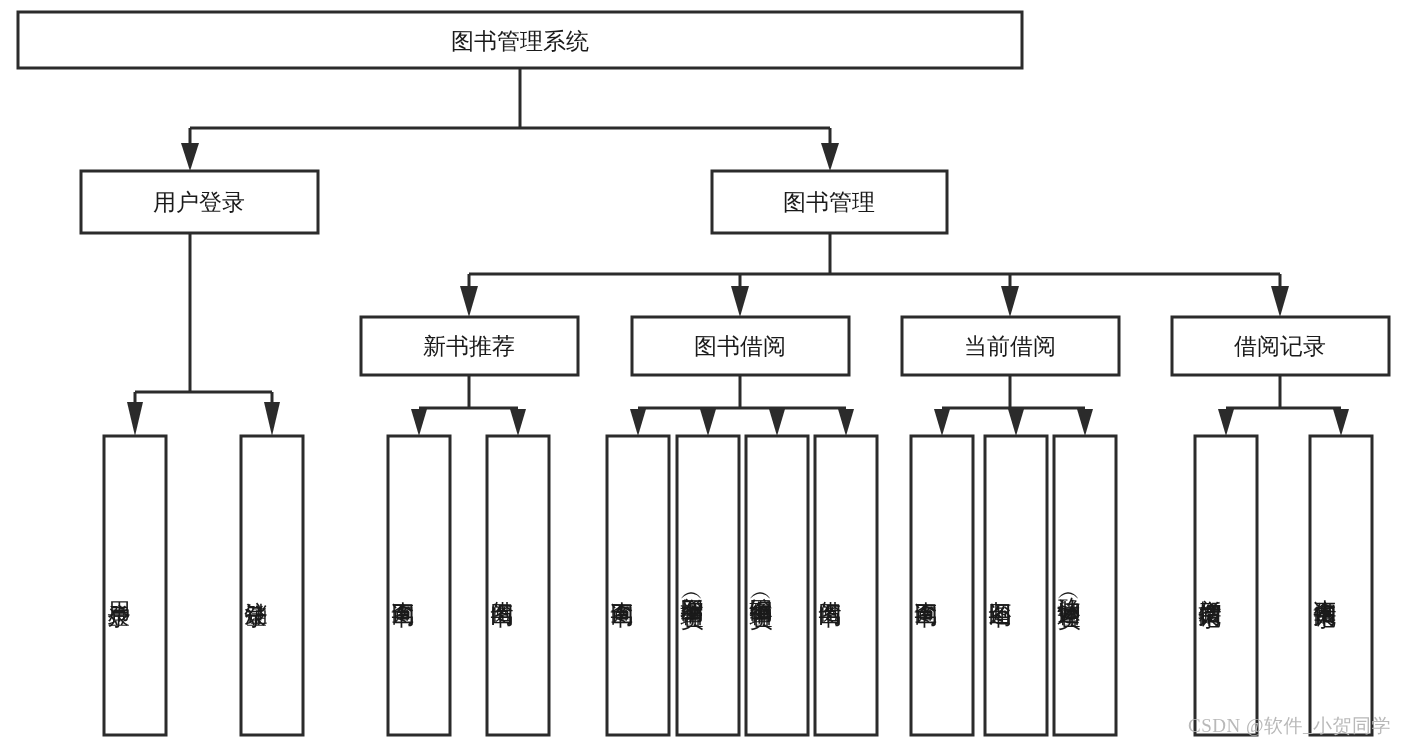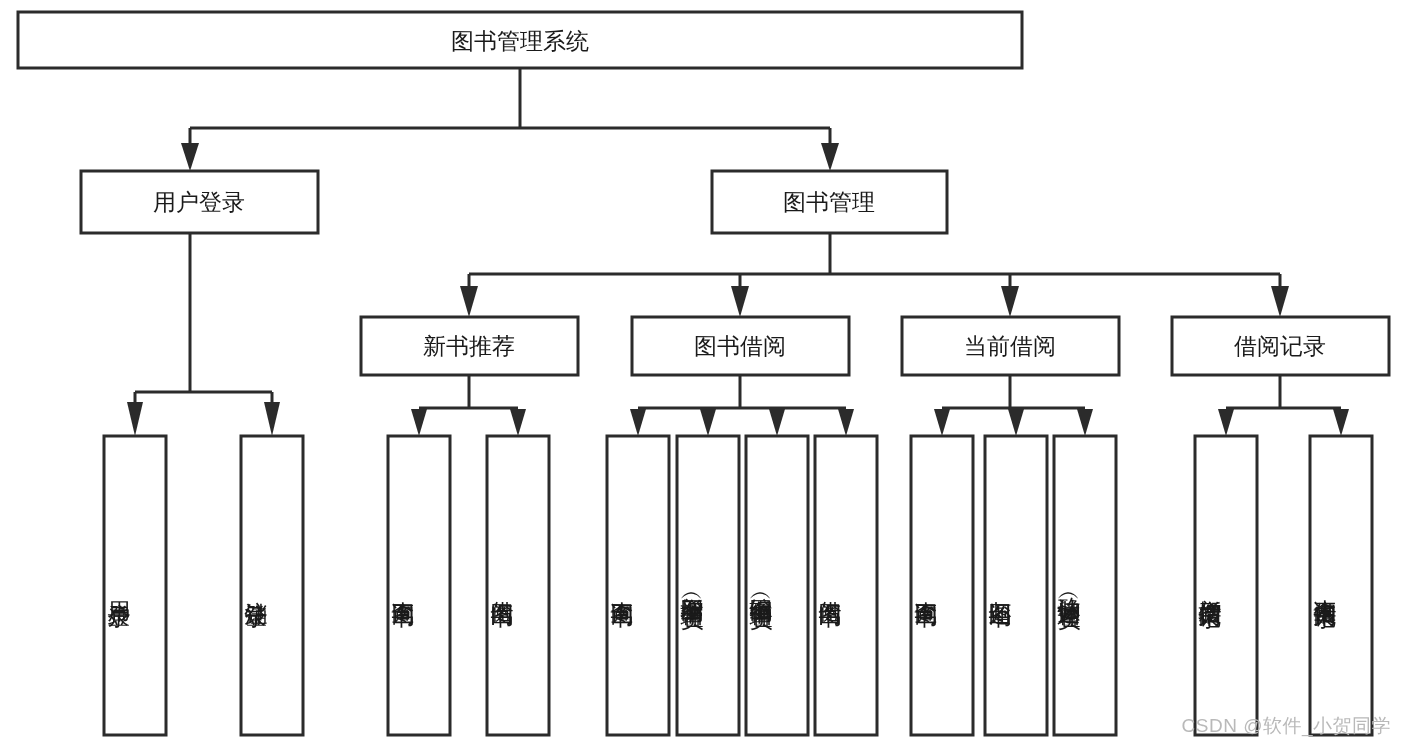--- a/index.html
+++ b/index.html
@@ -61,21 +61,21 @@
     text-align: center;
     height: 100%;
     display: flex;
     align-items: center;
     justify-content: center;
   }
   .watermark {
     position: absolute;
     right: 14px;
     bottom: 8px;
-    font-family: Liberation Sans, sans-serif;
+    font-family: Liberation Serif, serif;
     font-size: 19px;
     color: #b9b9b9;
     letter-spacing: 0.5px;
     user-select: none;
     pointer-events: none;
   }
 </style>
 </head>
 <body>
 

